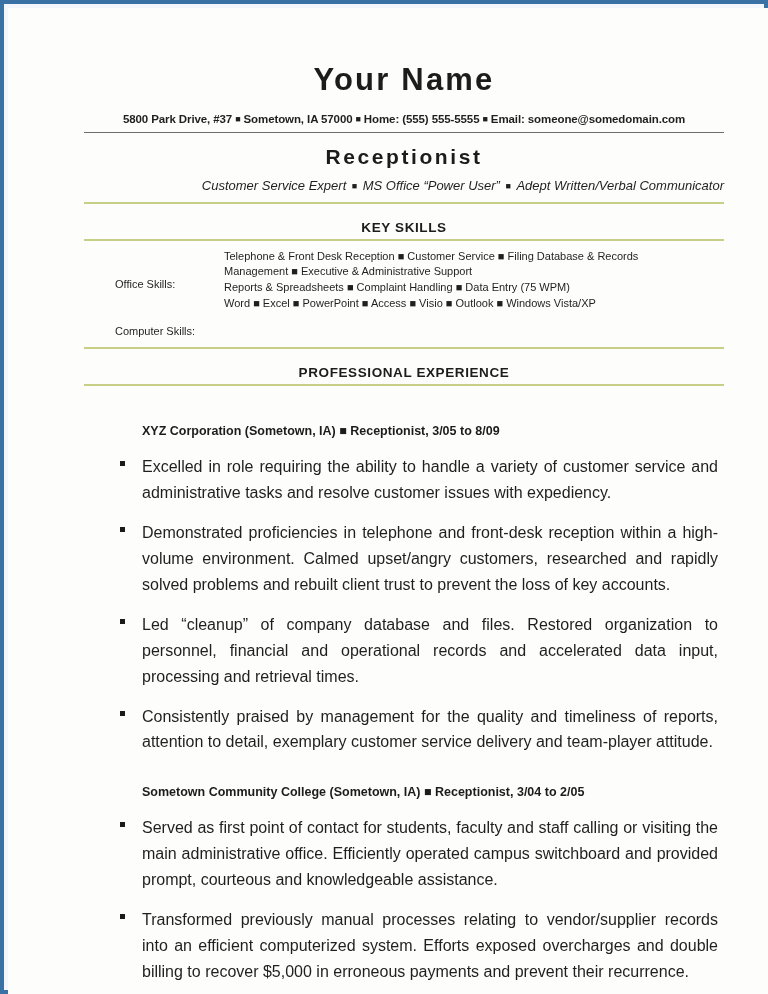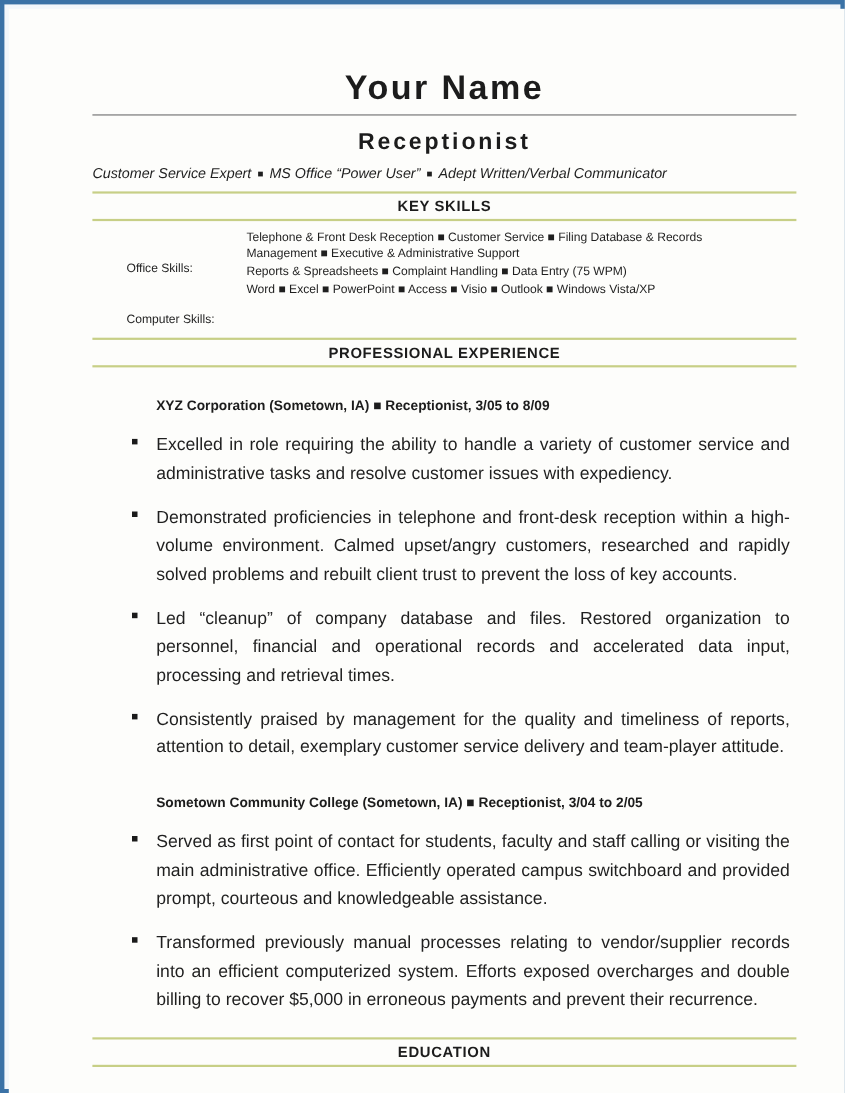--- a/index.html
+++ b/index.html
@@ -75,21 +75,21 @@
 
   .job-title-big {
     text-align: center;
     font-size: 21px;
     font-weight: bold;
     letter-spacing: 2.6px;
     color: #1c1c1c;
     margin-top: 12px;
   }
   .tagline {
-    text-align: left;
+    text-align: right;
     font-size: 13px;
     font-style: italic;
     color: #1f1f1f;
     margin-top: 9px;
     margin-bottom: 9px;
     white-space: nowrap;
   }
   .sq {
     font-size: 9px;
     vertical-align: 1px;
@@ -97,21 +97,21 @@
     font-style: normal;
   }
 
   
   .section-head {
     text-align: center;
     font-size: 13.5px;
     font-weight: bold;
     letter-spacing: 0.6px;
     color: #1c1c1c;
-    padding: 4px 0 4px 0;
+    padding: 16px 0 4px 0;
   }
 
   
   .skills {
     margin-top: 8px;
     margin-bottom: 7px;
   }
   .skills-row {
     display: flex;
     align-items: flex-start;
@@ -131,21 +131,21 @@
     font-size: 11px;
     color: #1f1f1f;
     line-height: 1.45;
   }
 
   
   .job-head {
     font-size: 12.5px;
     font-weight: bold;
     color: #1c1c1c;
-    margin-top: 28px;
+    margin-top: 38px;
     margin-bottom: 16px;
     padding-left: 58px;
   }
   .job-head.second {
     margin-top: 30px;
   }
   ul.bullets {
     list-style: none;
     margin: 0;
     padding: 0;
@@ -191,20 +191,23 @@
 </style>
 </head>
 <body>
 
 <div id="page-frame">
   <div id="page-inner">
     <div id="doc">
 
       <div class="name">Your Name</div>
 
+      <div class="contact-line">
+        <span>5800 Park Drive, #37</span><span class="sq">■</span><span>Sometown, IA 57000</span><span class="sq">■</span><span>Home: (555) 555-5555</span><span class="sq">■</span><span>Email: someone@somedomain.com</span>
+      </div>
 
       <div class="rule-dark"></div>
 
       <div class="job-title-big">Receptionist</div>
 
       <div class="tagline">
         <span>Customer Service Expert</span><span class="sq">&nbsp;■&nbsp;</span><span>MS Office “Power User”</span><span class="sq">&nbsp;■&nbsp;</span><span>Adept Written/Verbal Communicator</span>
       </div>
 
       <div class="rule-olive"></div>

